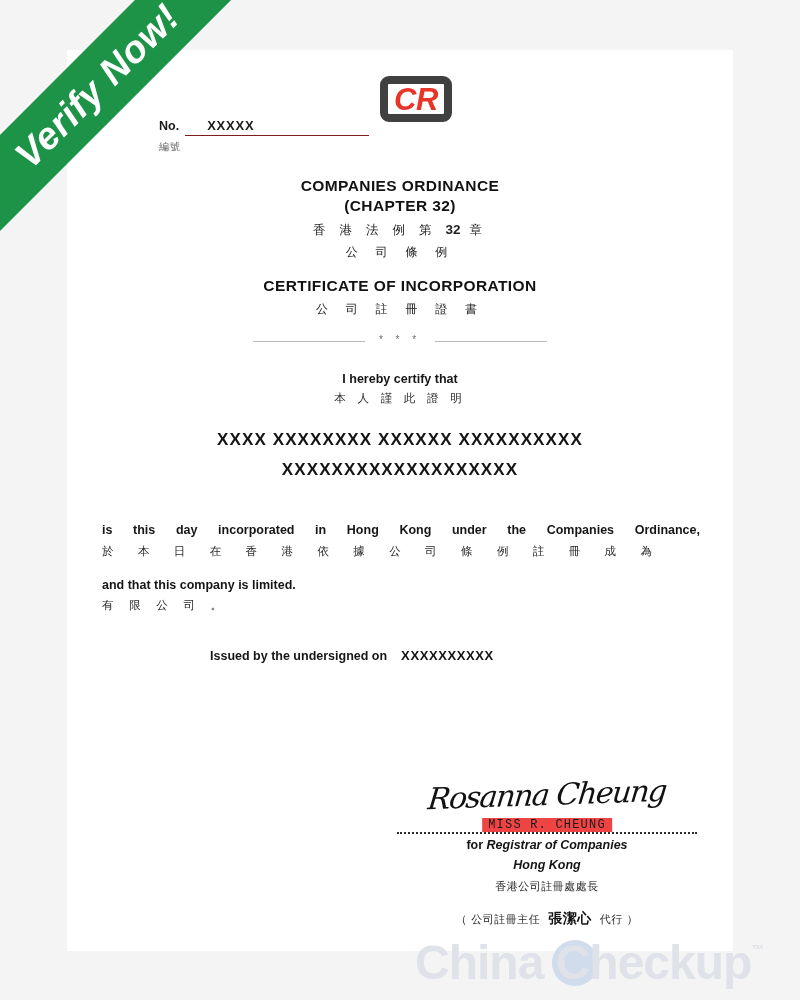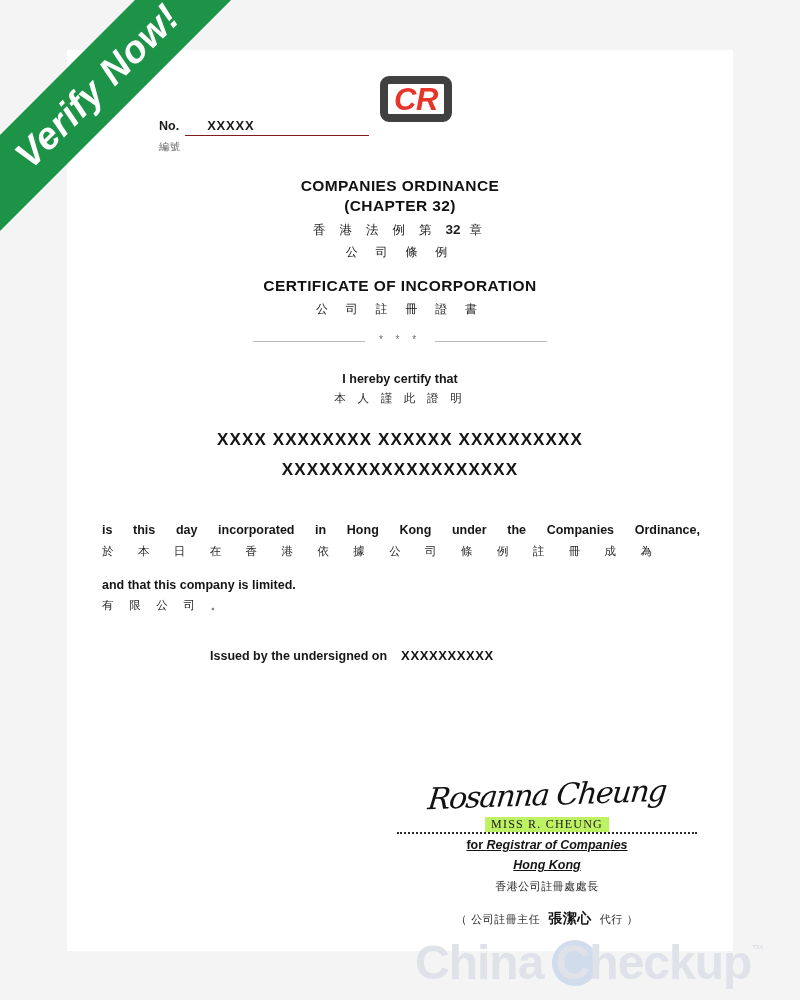--- a/index.html
+++ b/index.html
@@ -311,39 +311,38 @@
   }
   .sig-dots {
     position: absolute;
     left: 0; right: 0;
     bottom: 0;
     border-bottom: 2.5px dotted #2a2a2a;
   }
   .sig-name {
     position: relative;
     text-align: left;
-    font-family: Liberation Serif, serif;
+    font-family: Liberation Mono, monospace;
     font-size: 12px;
     color: #1a1a1a;
     letter-spacing: 1.2px;
-    background: #bef264;
+    background: #ef4444;
     display: inline-block;
     left: 50%;
     transform: translateX(-50%);
     padding: 0 6px;
   }
   .sig-role-en {
     text-align: center;
     font-size: 12.5px;
     font-weight: bold;
     font-style: italic;
     color: #141414;
     line-height: 1.35;
     margin-top: 3px;
-    text-decoration: underline;
   }
   .sig-role-en .plain {
     font-style: normal;
   }
   .sig-role-cn {
     text-align: center;
     font-family: "DejaVu Sans", sans-serif;
     font-size: 11px;
     color: #2a2a2a;
     margin-top: 5px;

